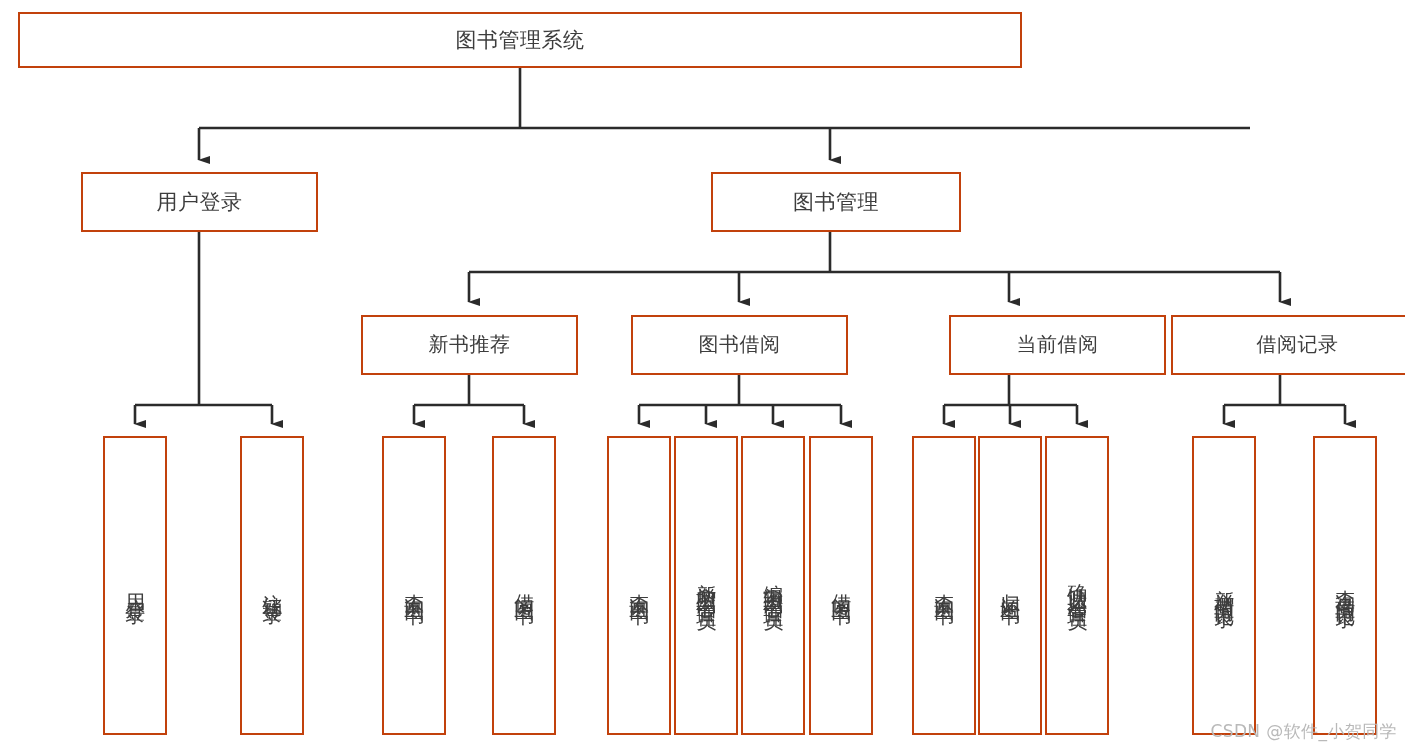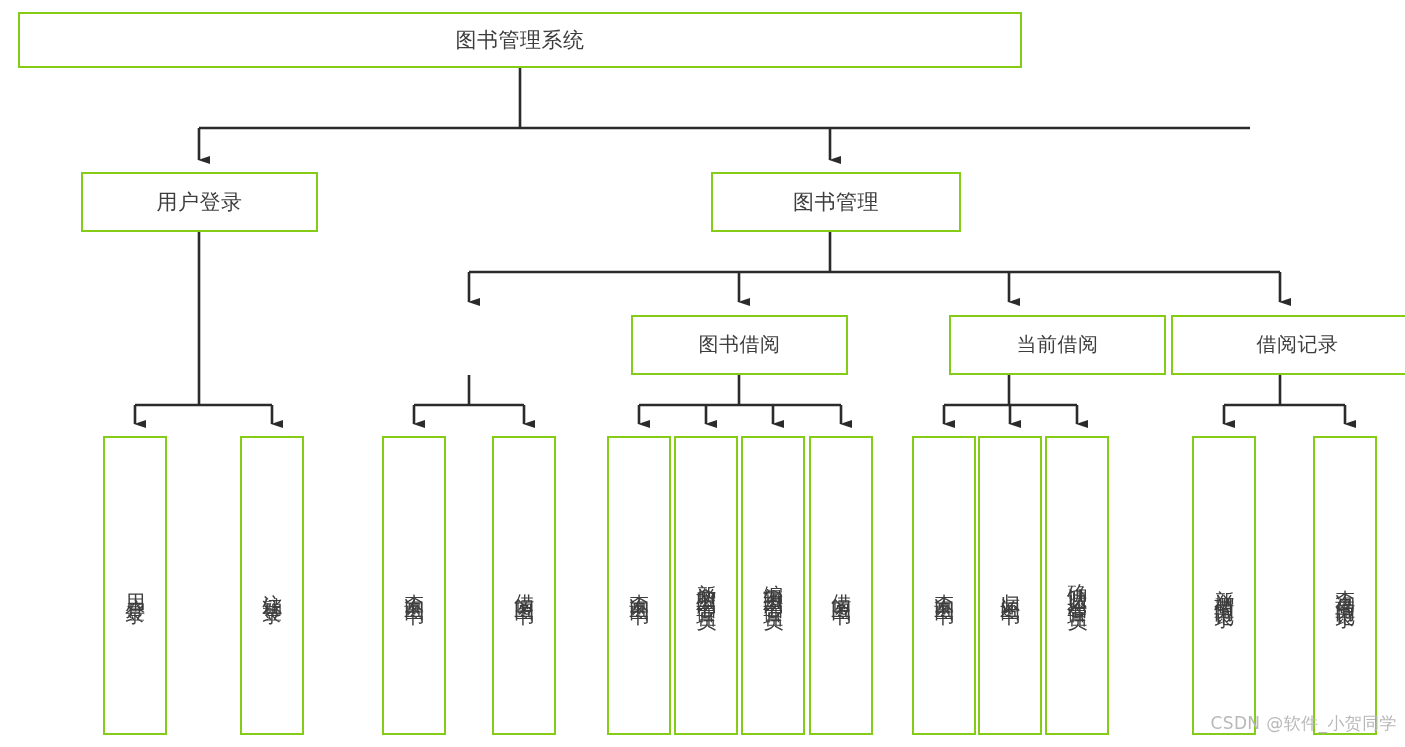--- a/index.html
+++ b/index.html
@@ -24,21 +24,21 @@
     position: absolute;
     left: 0;
     top: 0;
     width: 1405px;
     height: 747px;
   }
   .node-box {
     position: absolute;
     box-sizing: border-box;
     background: #ffffff;
-    border: 2px solid #84cc16;
+    border: 2px solid #c2410c;
     display: flex;
     align-items: center;
     justify-content: center;
   }
   .node-label {
     color: #3d3d3d;
     font-size: 20px;
     line-height: 1.18;
     letter-spacing: 0.5px;
     text-align: center;
@@ -49,21 +49,21 @@
     text-orientation: upright;
     letter-spacing: 4px;
     font-size: 20px;
   }
   .node-box.level0 .node-label { font-size: 21px; }
   .node-box.level1 .node-label { font-size: 21px; }
   .node-box.level2 .node-label { font-size: 20px; }
   .watermark {
     position: absolute;
     right: 8px;
-    bottom: 12px;
+    bottom: 4px;
     color: #b9b9b9;
     font-size: 17px;
     letter-spacing: 0.4px;
     white-space: nowrap;
     pointer-events: none;
   }
 </style>
 </head>
 <body>
 
@@ -124,20 +124,23 @@
     <span class="node-label">图书管理系统</span>
   </div>
 
   <div class="node-box level1" style="left:81px; top:172px; width:237px; height:60px;">
     <span class="node-label">用户登录</span>
   </div>
   <div class="node-box level1" style="left:711px; top:172px; width:250px; height:60px;">
     <span class="node-label">图书管理</span>
   </div>
 
+  <div class="node-box level2" style="left:361px; top:315px; width:217px; height:60px;">
+    <span class="node-label">新书推荐</span>
+  </div>
   <div class="node-box level2" style="left:631px; top:315px; width:217px; height:60px;">
     <span class="node-label">图书借阅</span>
   </div>
   <div class="node-box level2" style="left:901px; top:315px; width:217px; height:60px;margin-left:48px;">
     <span class="node-label">当前借阅</span>
   </div>
   <div class="node-box level2" style="left:1171px; top:315px; width:253px; height:60px;">
     <span class="node-label">借阅记录</span>
   </div>
 

